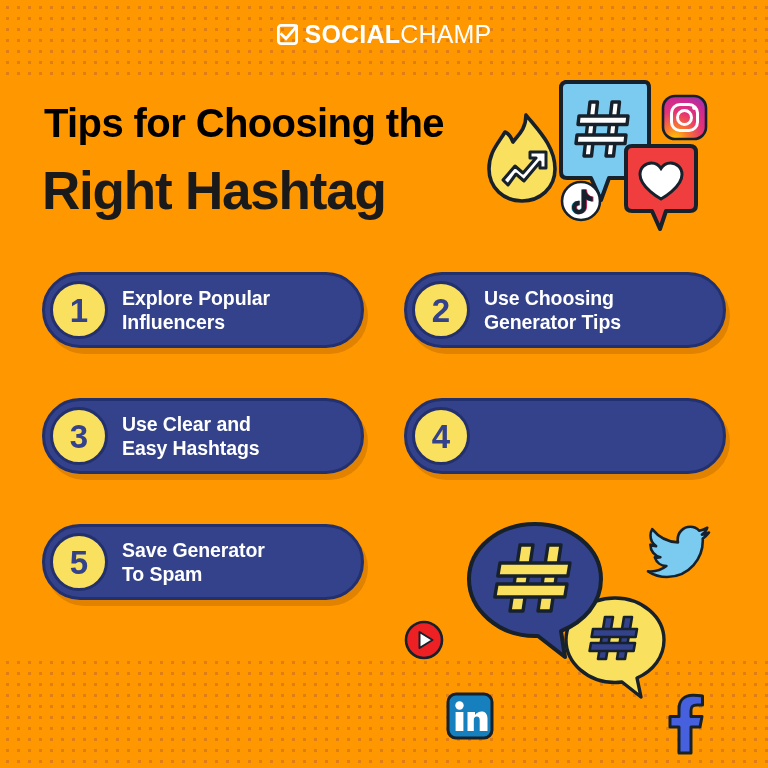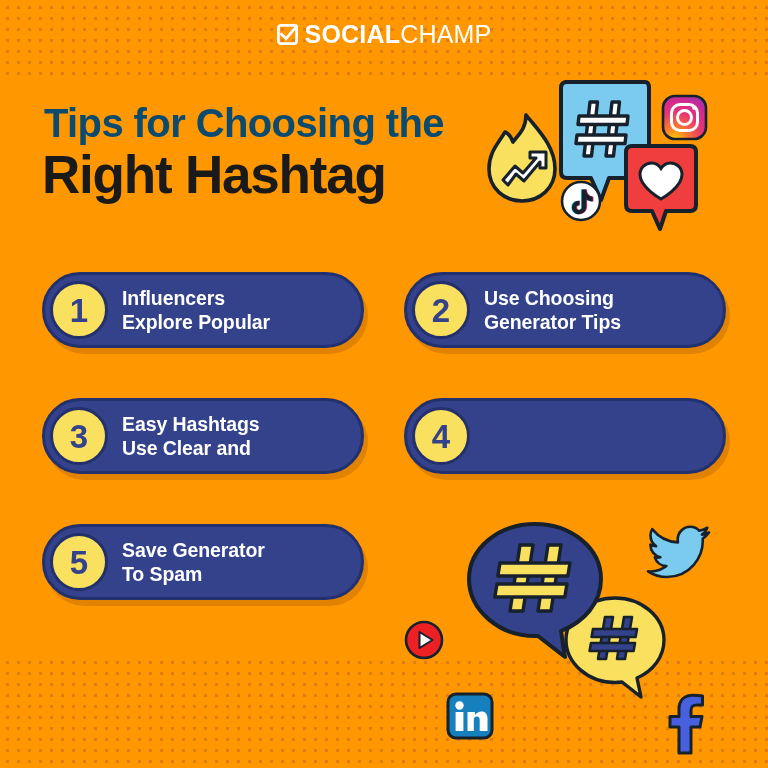--- a/index.html
+++ b/index.html
@@ -55,28 +55,28 @@
   .logo-text .b { font-weight: 700; }
   .logo-text .l { font-weight: 400; }
 
   
   .title-1 {
     position: absolute;
     left: 44px;
     top: 103px;
     font-size: 40px;
     font-weight: 700;
-    color: #0c4a6e;
+    color: #000000;
     letter-spacing: -.6px;
     line-height: 1;
   }
   .title-2 {
     position: absolute;
     left: 42px;
-    top: 148px;
+    top: 164px;
     font-size: 53px;
     font-weight: 700;
     color: #1A1A1A;
     letter-spacing: -1.2px;
     line-height: 1;
   }
 
   
   .pill {
     position: absolute;
@@ -193,38 +193,38 @@
   <div class="ic" style="left:622px; top:143px;">
     <svg width="78" height="90" viewBox="0 0 78 90">
       <path d="M10 3 H68 Q74 3 74 9 V62 Q74 68 68 68 H44 L38 86 L30 68 H10 Q4 68 4 62 V9 Q4 3 10 3 Z" fill="#F03E3E" stroke="#17212B" stroke-width="4" stroke-linejoin="round"></path>
       <path d="M39 56 C39 56 18 44.5 18 31.5 C18 24.5 23.5 20 29.5 20 C33.8 20 37.2 22.5 39 25.4 C40.8 22.5 44.2 20 48.5 20 C54.5 20 60 24.5 60 31.5 C60 44.5 39 56 39 56 Z" fill="#FFFFFF" stroke="#17212B" stroke-width="3"></path>
     </svg>
   </div>
 
   <div class="pill" style="left:42px;  top:272px;">
     <div class="badge">1</div>
     <div class="pill-text">
+      <span>Explore Popular</span>
       <span>Influencers</span>
-      <span>Explore Popular</span>
     </div>
   </div>
 
   <div class="pill" style="left:404px; top:272px;">
     <div class="badge">2</div>
     <div class="pill-text">
       <span>Use Choosing</span>
       <span>Generator Tips</span>
     </div>
   </div>
 
   <div class="pill" style="left:42px;  top:398px;">
     <div class="badge">3</div>
     <div class="pill-text">
+      <span>Use Clear and</span>
       <span>Easy Hashtags</span>
-      <span>Use Clear and</span>
     </div>
   </div>
 
   <div class="pill" style="left:404px; top:398px;">
     <div class="badge">4</div>
   </div>
 
   <div class="pill" style="left:42px;  top:524px;">
     <div class="badge">5</div>
     <div class="pill-text">

